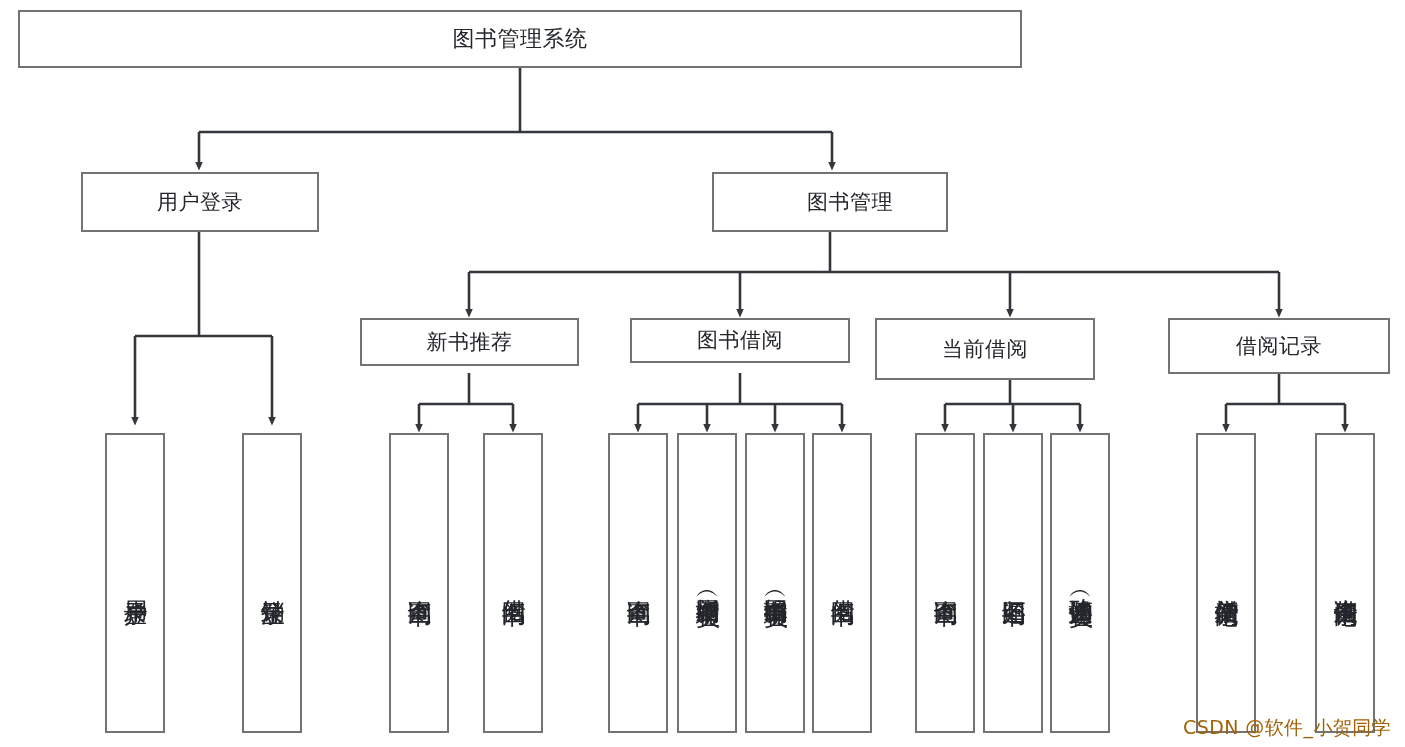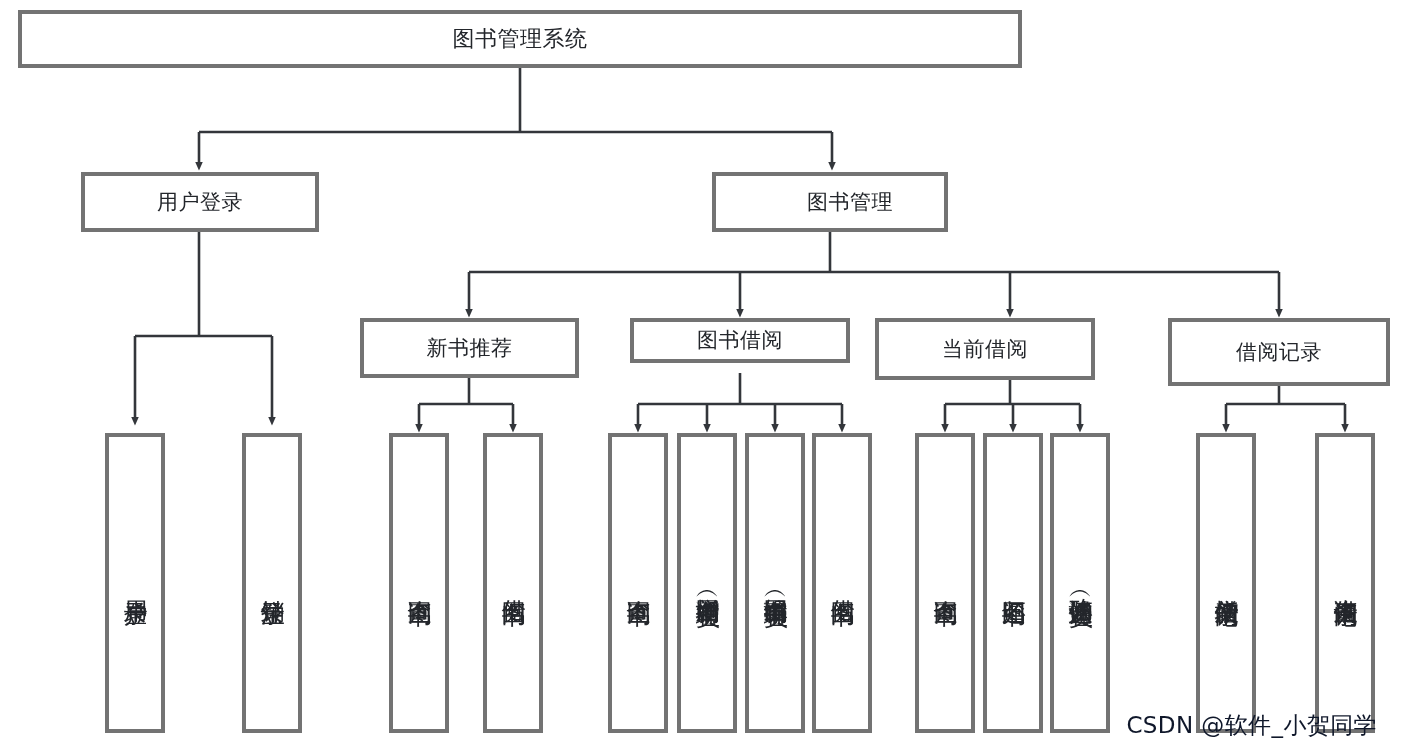--- a/index.html
+++ b/index.html
@@ -23,21 +23,21 @@
     left: 0;
     top: 0;
     width: 1405px;
     height: 747px;
     pointer-events: none;
   }
   .node {
     position: absolute;
     box-sizing: border-box;
     background: #ffffff;
-    border: 4px solid #737373;
+    border: 2px solid #737373;
     display: flex;
     align-items: center;
     justify-content: center;
     color: #23262b;
     font-family: Liberation Serif, serif;
   }
   .node-label {
     display: block;
     text-align: center;
     line-height: 1.15;
@@ -58,24 +58,24 @@
     writing-mode: vertical-rl;
     text-orientation: upright;
     font-size: 24px;
     line-height: 1.22;
     letter-spacing: 1px;
     max-height: 268px;
     white-space: normal;
   }
   #watermark {
     position: absolute;
-    right: 28px;
+    right: 14px;
     bottom: 6px;
-    font-size: 23px;
-    color: #0f172a;
+    font-size: 19px;
+    color: #a16207;
     letter-spacing: 0.4px;
     white-space: nowrap;
     user-select: none;
   }
 </style>
 </head>
 <body>
 
 <div id="diagram-root">
 
@@ -133,30 +133,30 @@
     <span class="node-label">图书管理系统</span>
   </div>
 
   <div class="node horiz" style="left:81px; top:172px; width:238px; height:60px;">
     <span class="node-label">用户登录</span>
   </div>
   <div class="node horiz" style="left:712px; top:172px; width:236px; height:60px;padding-left:40px;">
     <span class="node-label">图书管理</span>
   </div>
 
-  <div class="node horiz" style="left:360px; top:318px; width:219px; height:60px;">
+  <div class="node horiz" style="left:360px; top:318px; width:219px; height:48px;">
     <span class="node-label">新书推荐</span>
   </div>
   <div class="node horiz" style="left:630px; top:318px; width:220px; height:45px;">
     <span class="node-label">图书借阅</span>
   </div>
   <div class="node horiz" style="left:875px; top:318px; width:220px; height:62px;">
     <span class="node-label">当前借阅</span>
   </div>
-  <div class="node horiz" style="left:1168px; top:318px; width:222px; height:68px;">
+  <div class="node horiz" style="left:1168px; top:318px; width:222px; height:56px;">
     <span class="node-label">借阅记录</span>
   </div>
 
   <div class="node vert" style="left:105px; top:433px; width:60px; height:300px;">
     <span class="node-label">用户登录</span>
   </div>
   <div class="node vert" style="left:242px; top:433px; width:60px; height:300px;">
     <span class="node-label">注销登录</span>
   </div>
 

